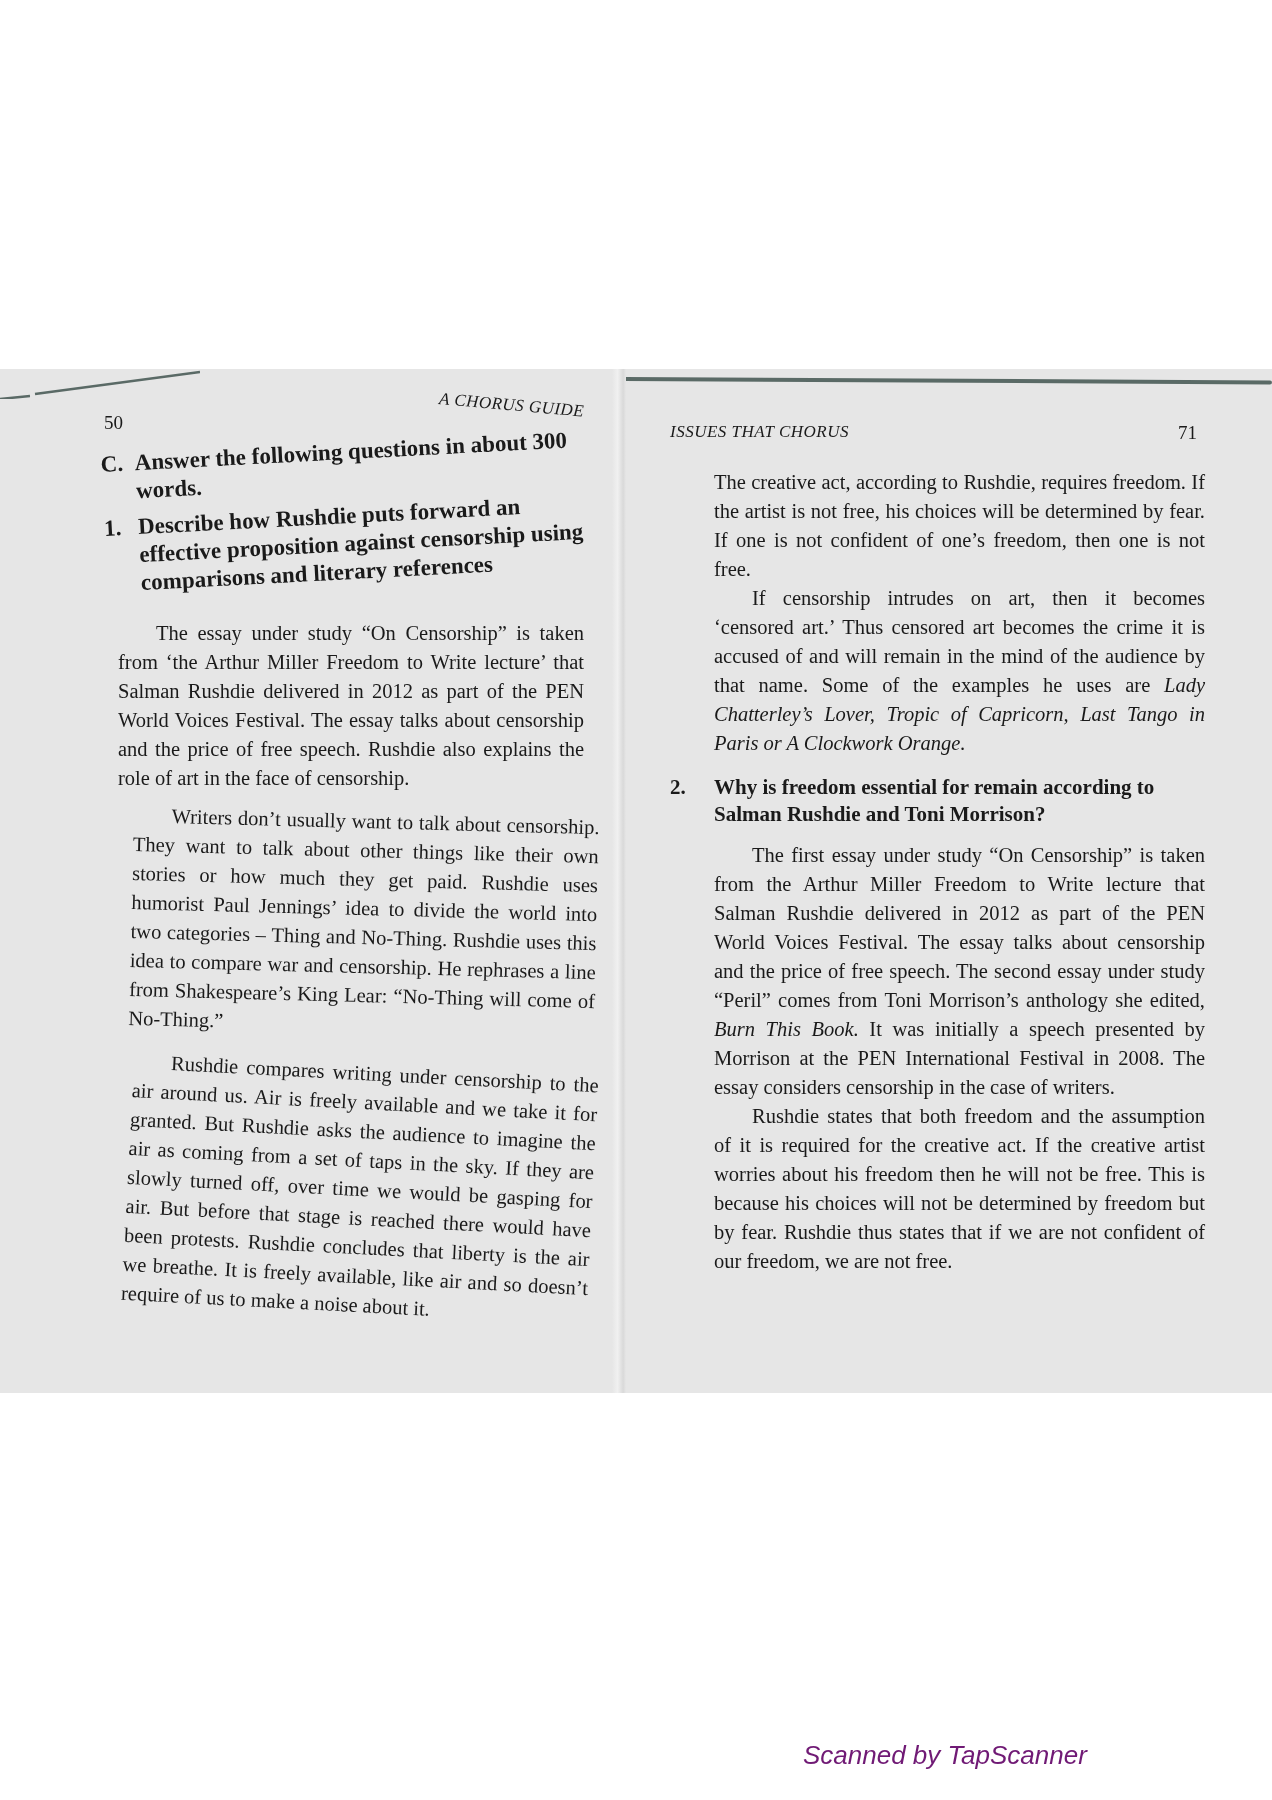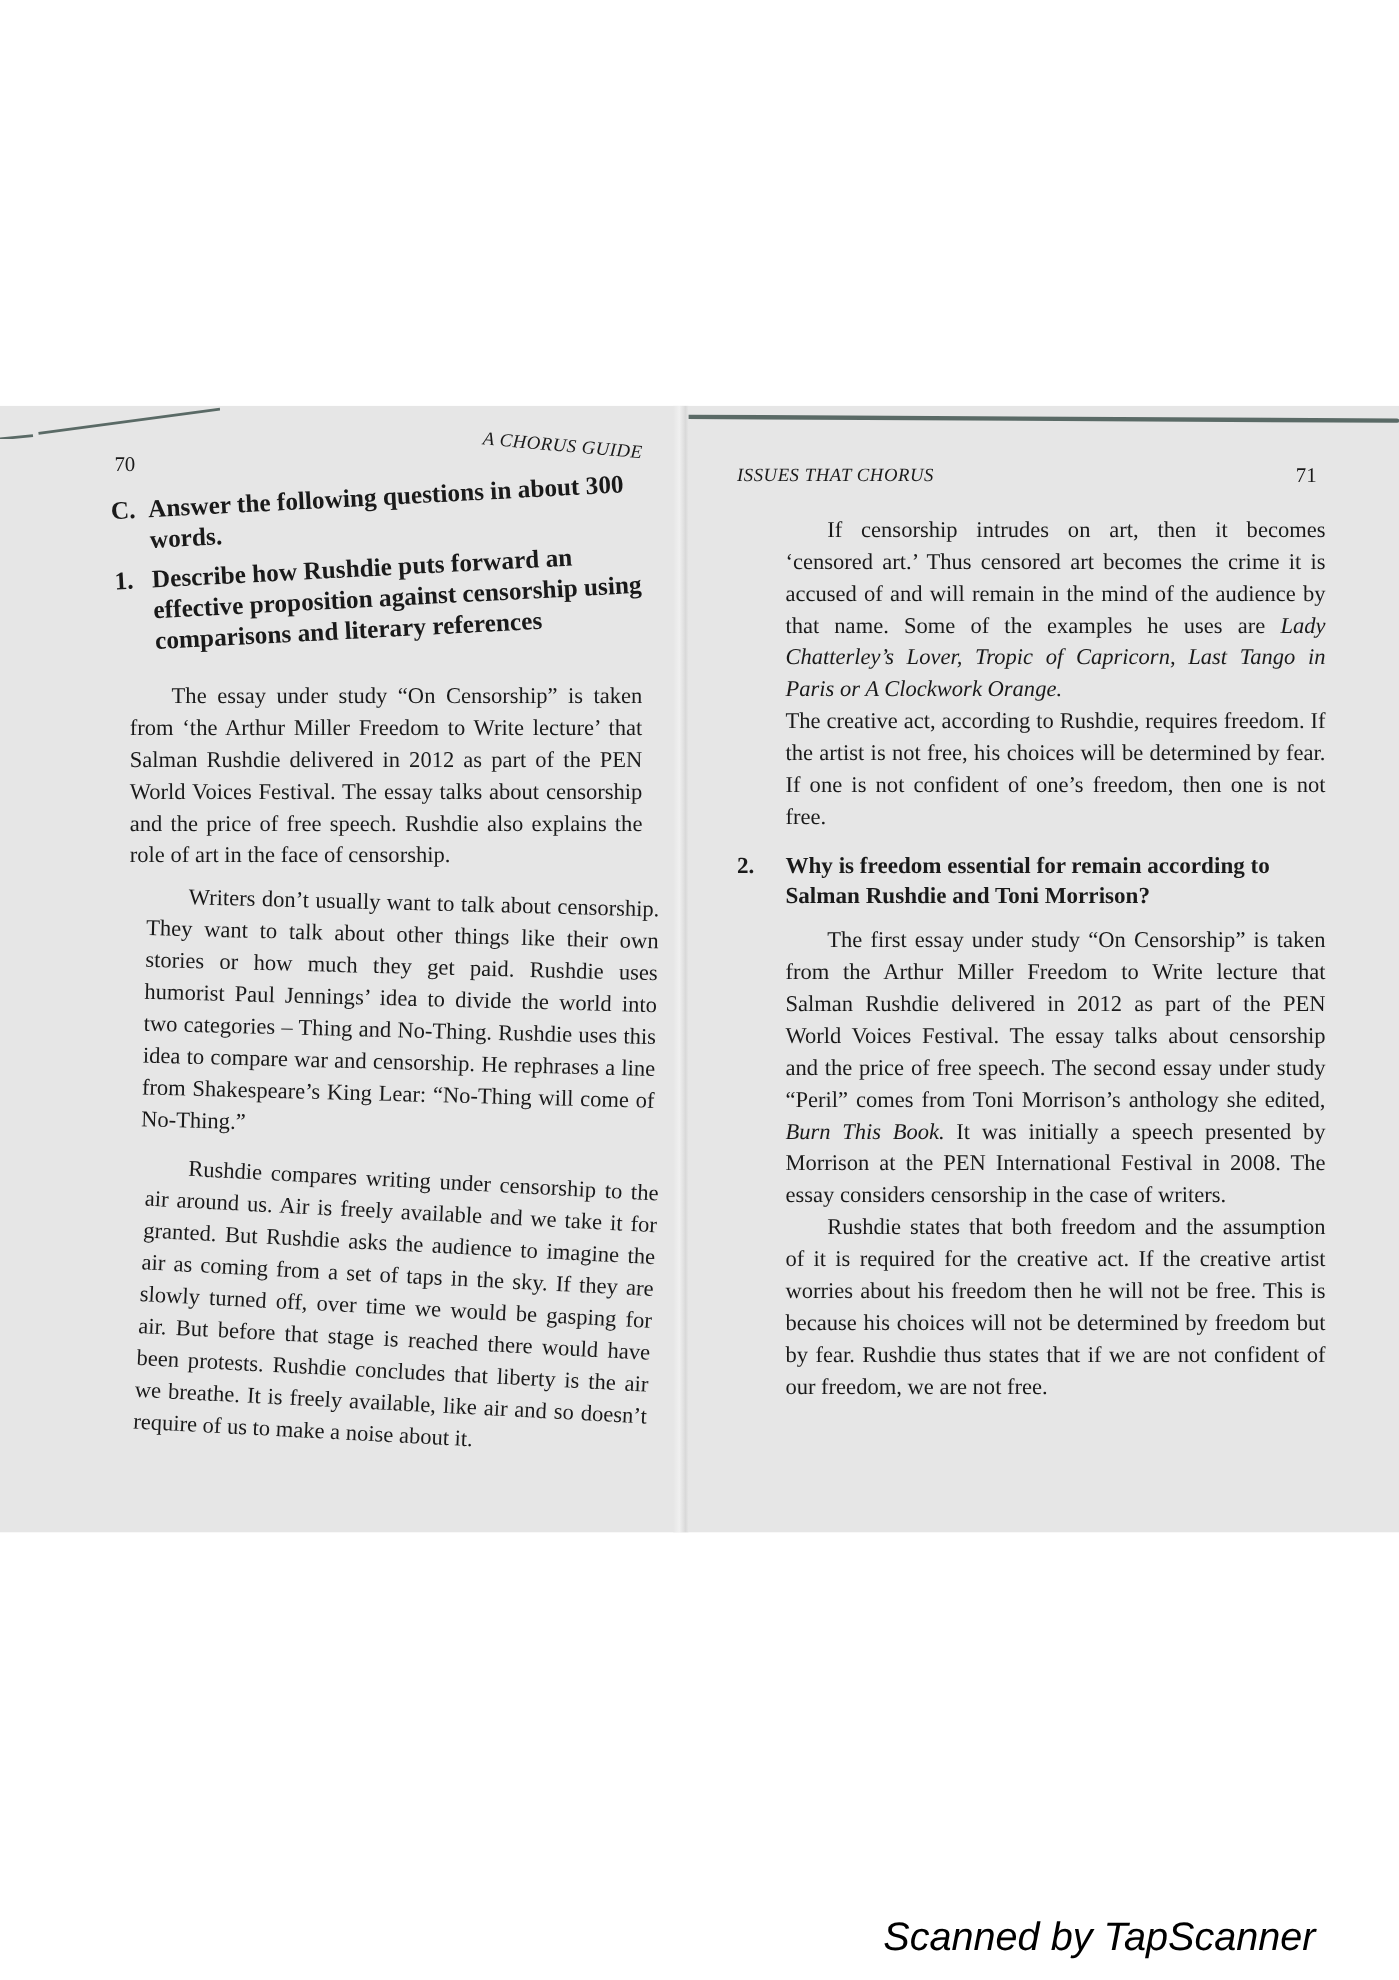--- a/index.html
+++ b/index.html
@@ -49,35 +49,35 @@
     em { font-style: italic; }
 
     .left-block {
       transform: rotate(-3deg); transform-origin: left top;
     }
     .left-block2 { transform: rotate(1.5deg); transform-origin: left top; }
     .left-block3 { transform: rotate(3deg); transform-origin: left top; }
 
     .watermark {
       position: absolute; left: 803px; top: 1740px; font-family: "Liberation Sans", sans-serif;
-      font-style: italic; font-size: 36px; color: #000000; text-align: right;
+      font-style: italic; font-size: 26px; color: #701a75; text-align: right;
     }
   </style>
 </head>
 <body>
 
 <div class="scan">
   <svg class="rule-left" viewBox="0 0 200 30" width="200" height="30">
     <path d="M0 30 L30 27 M35 25 L200 3" stroke="#5a6a66" stroke-width="2.5" fill="none"></path>
   </svg>
   <div class="rule-right"></div>
   <div class="spine"></div>
 
   <div class="page page-left">
-    <div class="page-number" style="left:4px; top:43px;">70</div>
+    <div class="page-number" style="left:4px; top:43px;">50</div>
     <div class="running-head" style="left:340px; top:20px; transform:rotate(5deg); transform-origin:left top;">A CHORUS GUIDE</div>
 
     <div class="left-block" style="position:absolute; left:0; top:82px; width:500px;">
       <div class="section-heading">
         <span class="num">C.</span>
         <span>Answer the following questions in about 300 words.</span>
       </div>
       <div class="section-heading" style="margin-top:8px;">
         <span class="num">1.</span>
         <span>Describe how Rushdie puts forward an effective proposition against censorship using comparisons and literary references</span>
@@ -93,22 +93,22 @@
     <div class="left-block3" style="position:absolute; left:34px; top:678px; width:466px;">
       <p class="body-para">Rushdie compares writing under censorship to the air around us. Air is freely available and we take it for granted. But Rushdie asks the audience to imagine the air as coming from a set of taps in the sky. If they are slowly turned off, over time we would be gasping for air. But before that stage is reached there would have been protests. Rushdie concludes that liberty is the air we breathe. It is freely available, like air and so doesn’t require of us to make a noise about it.</p>
     </div>
   </div>
 
   <div class="page page-right">
     <div class="running-head" style="left:0; top:53px;">ISSUES THAT CHORUS</div>
     <div class="page-number" style="left:508px; top:53px;text-align:center;">71</div>
 
     <div style="position:absolute; left:44px; top:99px; width:491px;">
+      <p class="body-para noindent">The creative act, according to Rushdie, requires freedom. If the artist is not free, his choices will be determined by fear. If one is not confident of one’s freedom, then one is not free.</p>
       <p class="body-para" style="margin-top:0;"><span>If censorship intrudes on art, then it becomes ‘censored art.’ Thus censored art becomes the crime it is accused of and will remain in the mind of the audience by that name. Some of the examples he uses are </span><em>Lady Chatterley’s Lover, Tropic of Capricorn, Last Tango in Paris or A Clockwork Orange.</em></p>
-      <p class="body-para noindent">The creative act, according to Rushdie, requires freedom. If the artist is not free, his choices will be determined by fear. If one is not confident of one’s freedom, then one is not free.</p>
     </div>
 
     <div class="question" style="position:absolute; left:0; top:405px; width:535px;">
       <span class="num" style="flex-basis:44px;">2.</span>
       <span>Why is freedom essential for remain according to Salman Rushdie and Toni Morrison?</span>
     </div>
 
     <div style="position:absolute; left:44px; top:472px; width:491px;">
       <p class="body-para"><span>The first essay under study “On Censorship” is taken from the Arthur Miller Freedom to Write lecture that Salman Rushdie delivered in 2012 as part of the PEN World Voices Festival. The essay talks about censorship and the price of free speech. The second essay under study “Peril” comes from Toni Morrison’s anthology she edited, </span><em>Burn This Book.</em><span> It was initially a speech presented by Morrison at the PEN International Festival in 2008. The essay considers censorship in the case of writers.</span></p>
       <p class="body-para">Rushdie states that both freedom and the assumption of it is required for the creative act. If the creative artist worries about his freedom then he will not be free. This is because his choices will not be determined by freedom but by fear. Rushdie thus states that if we are not confident of our freedom, we are not free.</p>

